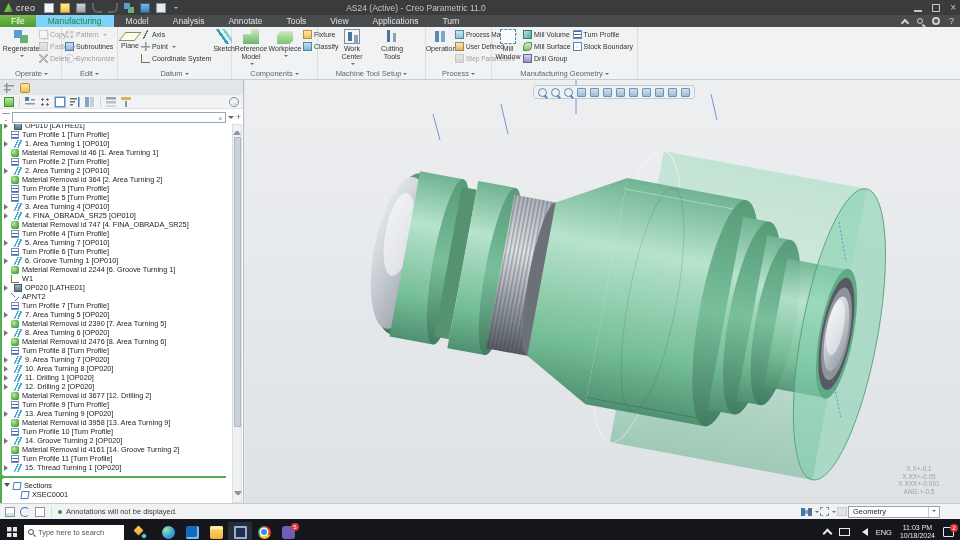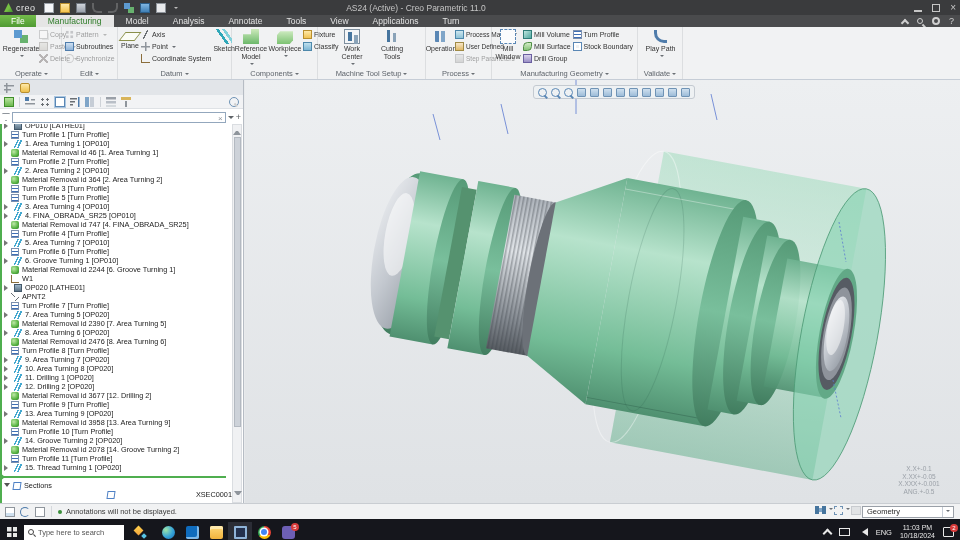--- a/index.html
+++ b/index.html
@@ -26,21 +26,21 @@
   #titletext{left:0;top:3px;width:832px;text-align:center;font-size:8.5px;color:#c6c6c6}
   #winctl{right:4px;top:2px;display:flex;gap:10px;align-items:center;height:11px}
   .wc-min{width:8px;height:8px;border-bottom:2px solid #c6c6c6}
   .wc-max{width:8px;height:8px;border:1px solid #c6c6c6}
   .wc-close{font-size:10px;color:#c6c6c6;line-height:10px}
 
   
   #tabrow{left:0;top:15px;width:960px;height:12px;background:#4a4b4d;display:flex;align-items:stretch}
   .tab{font-size:8.5px;color:#e3e3e3;padding:0 12px;display:flex;align-items:center}
   .tab.file{background:linear-gradient(#74bd4b,#4f9a33);color:#fff;padding:0 11px}
-  .tab.active{background:#e5e5e5;color:#2f7d2a}
+  .tab.active{background:#7dd3fc;color:#2f7d2a}
   #tabrow-right{position:absolute;right:6px;top:15px;height:12px;display:flex;gap:9px;align-items:center}
   .tr-ic{width:9px;height:9px;position:relative;display:inline-block}
   .tr-collapse{border:solid #cfcfcf;border-width:2px 2px 0 0;width:6px;height:6px;transform:rotate(-45deg);margin-top:3px}
   .mag{width:6px;height:6px;border:1.5px solid #cfcfcf;border-radius:50%;position:relative}
   .mag:after{content:"";position:absolute;width:4px;height:1.5px;background:#cfcfcf;transform:rotate(45deg);left:4px;top:6px}
   .tr-gear{width:8px;height:8px;border:2px solid #cfcfcf;border-radius:50%}
   .tr-help{color:#cfcfcf;font-size:9px}
 
   
   #ribbon{left:0;top:27px;width:960px;height:53px;background:#f1f2f3;border-bottom:1px solid #c6cdd6}
@@ -143,21 +143,21 @@
   #tolerances{left:638px;top:385px;width:72px;text-align:center;font-size:6.5px;line-height:7.5px;color:#9ba1a8}
 
   
   #statusbar{left:0;top:503px;width:960px;height:16px;background:#f1f2f3;border-top:1px solid #c9cdd2;display:flex;align-items:center;font-size:7.5px;color:#3c3c3c}
   .sb-ic{width:10px;height:10px;margin-left:5px;display:inline-block}
   .sb1{background:#fff;border:1px solid #8f959c;box-shadow:inset 0 -3px 0 #cfe0ef}
   .sb2{border:1.5px solid #4f7cab;border-radius:50%;border-right-color:transparent}
   .sb3{background:#fff;border:1px solid #8f959c}
   .sb-sep{width:1px;height:11px;background:#d5d8dc;margin:0 6px}
   .sb-dot{width:4px;height:4px;border-radius:50%;background:#3a8f3a;margin-right:4px}
-  #sb-right{margin-left:auto;display:flex;align-items:flex-start;gap:1px;margin-right:6px}
+  #sb-right{margin-left:auto;display:flex;align-items:center;gap:1px;margin-right:20px}
   .binoc{width:11px;height:8px;background:linear-gradient(#46759e,#46759e) 0 0/4px 8px no-repeat,linear-gradient(#46759e,#46759e) 7px 0/4px 8px no-repeat,linear-gradient(#7fa5c8,#7fa5c8) 4px 2px/3px 4px no-repeat}
   .selbox{width:9px;height:9px;border:1px dashed #6f93b5}
   .sb-gray{width:10px;height:9px;background:#d8dadd;border:1px solid #aeb2b8;opacity:.6}
   #selfilter{width:92px;height:12px;background:#fff;border:1px solid #9aa0a8;display:flex;align-items:center;font-size:7.5px;color:#2a2a2a;padding-left:4px;justify-content:space-between}
   #selfilter .dd{width:11px;height:10px;border-left:1px solid #c6cdd6;display:flex;align-items:center;justify-content:center}
 
   
   #taskbar{left:0;top:519px;width:960px;height:26px;background:#15161c;display:flex;align-items:center}
   #startbtn{width:24px;height:21px;display:flex;align-items:center;justify-content:center}
   .winlogo{width:10px;height:10px;background:linear-gradient(#e8e8e8,#e8e8e8) 0 0/4.5px 4.5px no-repeat,linear-gradient(#e8e8e8,#e8e8e8) 5.5px 0/4.5px 4.5px no-repeat,linear-gradient(#e8e8e8,#e8e8e8) 0 5.5px/4.5px 4.5px no-repeat,linear-gradient(#e8e8e8,#e8e8e8) 5.5px 5.5px/4.5px 4.5px no-repeat}
@@ -405,30 +405,20 @@
           </div>
         <div class="smbtn">
             <span class="ib ib-stockbnd"></span>
             <span>Stock Boundary</span>
           </div>
       </div>
     </div>
     <div class="rg-label"><span>Manufacturing Geometry</span><span class="car"></span></div>
   </div>
 
-  <div class="rgroup" style="left:638px;width:45px">
-    <div class="rg-body" style="justify-content:center">
-      <div class="bigbtn">
-          <span class="ic ic-playpath"></span>
-          <span class="bl">Play Path</span>
-          <span class="car"></span>
-        </div>
-    </div>
-    <div class="rg-label"><span>Validate</span><span class="car"></span></div>
-  </div>
 
 </div>
 
 <div class="abs" id="navstrip">
   <span class="nav-ic1"></span>
   <span class="nav-ic2"></span>
 </div>
 
 <div class="abs" id="treepanel">
   <div class="abs" id="treetools">
@@ -630,39 +620,39 @@
         <span class="tlab">Turn Profile 10 [Turn Profile]</span>
       </div>
       <div class="trow">
         <span class="tarr arr-r"></span>
         <span class="ti ti-step"></span>
         <span class="tlab">14. Groove Turning 2 [OP020]</span>
       </div>
       <div class="trow">
         <span class="tarr"></span>
         <span class="ti ti-removal"></span>
-        <span class="tlab">Material Removal id 2078 [14. Groove Turning 2]</span>
+        <span class="tlab">Material Removal id 4161 [14. Groove Turning 2]</span>
       </div>
       <div class="trow">
         <span class="tarr"></span>
         <span class="ti ti-profile"></span>
         <span class="tlab">Turn Profile 11 [Turn Profile]</span>
       </div>
       <div class="trow">
         <span class="tarr arr-r"></span>
         <span class="ti ti-step"></span>
         <span class="tlab">15. Thread Turning 1 [OP020]</span>
       </div>
       <div class="tree-insert"></div>
       <div class="trow">
         <span class="tarr arr-d"></span>
         <span class="ti ti-folder"></span>
         <span class="tlab">Sections</span>
       </div>
-      <div class="trow" style="padding-left: 21px; justify-content: space-between;">
+      <div class="trow" style="padding-left: 12px;">
         <span class="tarr"></span>
         <span class="ti ti-folder"></span>
         <span class="tlab">XSEC0001</span>
       </div>
     </div>
   <div class="abs" id="treescroll">
     <div class="sc-btn sc-up"></div>
     <div class="sc-thumb"></div>
     <div class="sc-btn sc-dn"></div>
   </div>

